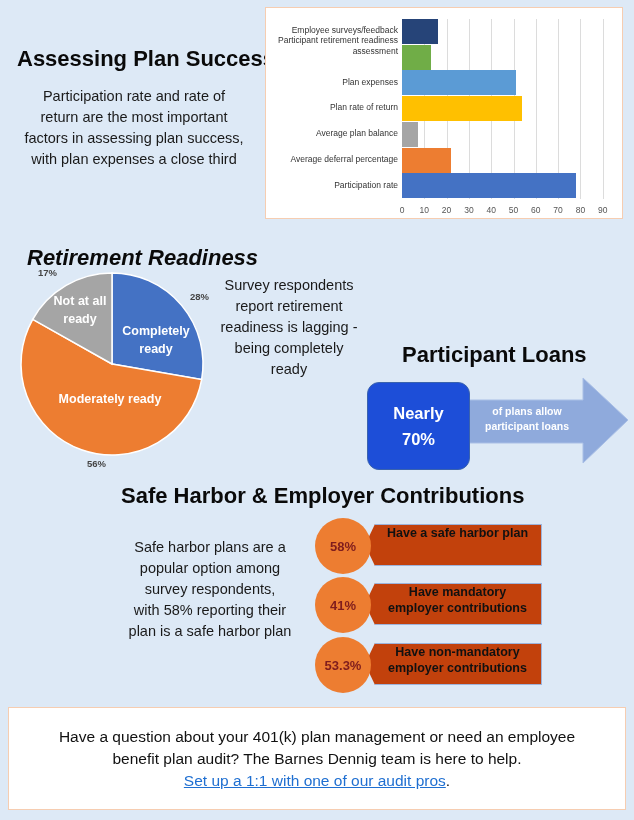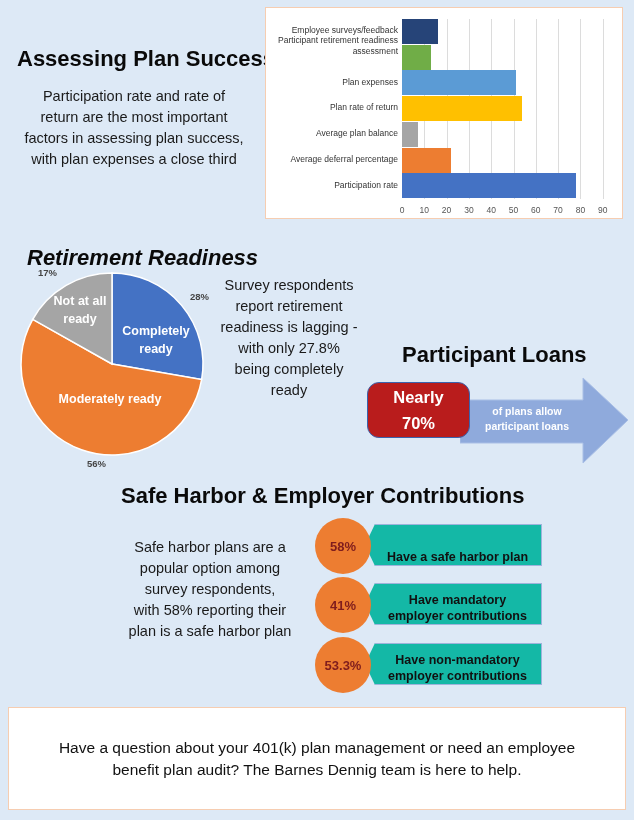--- a/index.html
+++ b/index.html
@@ -24,33 +24,33 @@
   .bar { position: absolute; left: 136px; height: 25px; }
   .gridline { position: absolute; top: 11px; height: 180px; width: 1px; background: #dcdcdc; }
   .tick { position: absolute; top: 197px; font-size: 8.5px; color: #555; width: 20px; text-align: center; margin-left: -10px; }
 
   
   .pie-pct { font-size: 9.5px; font-weight: bold; color: #444; }
   .pie-in { font-size: 12.5px; font-weight: bold; color: #fff; text-align: center; line-height: 18px; }
 
   
   #loan-box {
-    left: 367px; top: 382px; width: 103px; height: 56px; border-radius: 12px;
-    background: #b91c1c; border: 1px solid #3a63ae; box-sizing: border-box;
+    left: 367px; top: 382px; width: 103px; height: 88px; border-radius: 12px;
+    background: #1d4ed8; border: 1px solid #3a63ae; box-sizing: border-box;
     color: #fff; font-weight: bold; font-size: 16.5px; text-align: center; line-height: 26px;
     display: flex; flex-direction: column; justify-content: center;
   }
   #loan-arrow-text { left: 472px; top: 404px; width: 110px; color: #fff; font-weight: bold; font-size: 10.5px; line-height: 15px; text-align: center; }
 
   
   .sh-row { position: absolute; left: 315px; width: 230px; height: 52px; }
   .sh-label {
     position: absolute; left: 50px; top: 6px; width: 177px; height: 42px;
-    background: #14b8a6; border: 1px solid #9db3db; box-sizing: border-box;
-    display: flex; align-items: flex-end; justify-content: center; text-align: center;
+    background: #c2410c; border: 1px solid #9db3db; box-sizing: border-box;
+    display: flex; align-items: flex-start; justify-content: center; text-align: center;
     font-weight: bold; font-size: 12.5px; line-height: 16px; color: #111;
     clip-path: polygon(10px 0, 100% 0, 100% 100%, 10px 100%, 0 50%);
     padding-left: 8px;
   }
   .sh-circle {
     position: absolute; left: 0; top: 0; width: 56px; height: 56px; border-radius: 50%;
     background: #ed7d31; color: #7f1d1d; font-weight: bold; font-size: 13px;
     display: flex; align-items: center; justify-content: center;
   }
 
@@ -128,21 +128,20 @@
 <div class="abs pie-pct" style="left:190px; top:291px;text-align:right;">28%</div>
 <div class="abs pie-pct" style="left:54px; top:458px;padding-left:33px;">56%</div>
 <div class="abs pie-in" style="left:48px; top:292px; width:64px;">Not at all ready</div>
 <div class="abs pie-in" style="left:116px; top:322px; width:80px;">Completely ready</div>
 <div class="abs pie-in" style="left:50px; top:390px; width:120px;">Moderately ready</div>
 
 <div class="abs body-text" style="left:214px; top:275px; width:150px;">
   <div>Survey respondents</div>
   <div>report retirement</div>
   <div>readiness is lagging -</div>
-  <div>with only 27.8%</div>
   <div>being completely</div>
   <div>ready</div>
 </div>
 
 <div class="abs h1" style="left:402px; top:342px;">Participant Loans</div>
 <svg class="abs" style="left:460px; top:376px;" width="174" height="90">
   <polygon points="0,24 123,24 123,2 168,44 123,87 123,67 0,67" fill="#8faadc" stroke="#a9bfe6" stroke-width="1"></polygon>
 </svg>
 <div id="loan-box" class="abs">
   <div>Nearly</div>
@@ -185,13 +184,14 @@
       <div>Have non-mandatory</div>
       <div>employer contributions</div>
     </div>
   </div>
   <div class="sh-circle">53.3%</div>
 </div>
 
 <div id="footer" class="abs">
   <div>Have a question about your 401(k) plan management or need an employee</div>
   <div>benefit plan audit? The Barnes Dennig team is here to help.</div>
+  <div><a>Set up a 1:1 with one of our audit pros</a><span>.</span></div>
 </div>
 
 </body></html>

